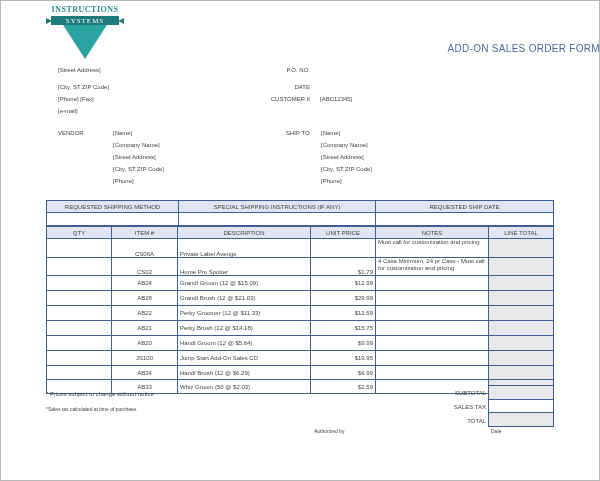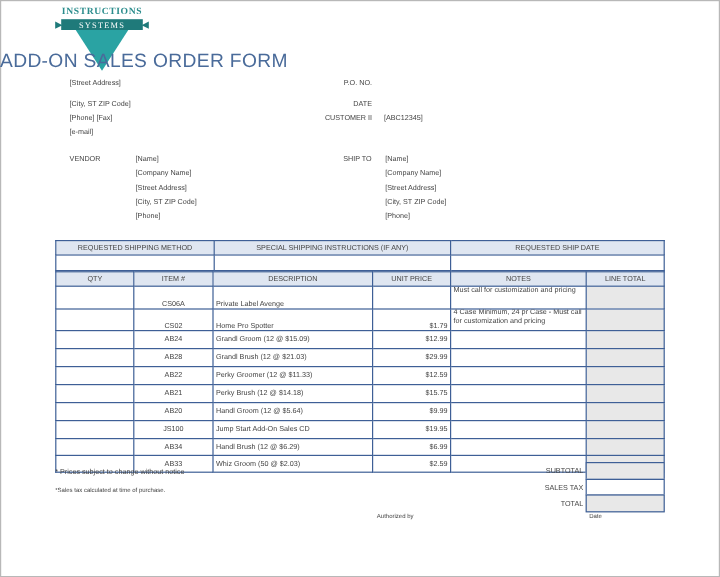--- a/index.html
+++ b/index.html
@@ -5,21 +5,21 @@
   html, body { margin: 0; padding: 0; }
   body {
     width: 600px; height: 481px; background: #fff; position: relative; overflow: hidden;
     font-family: "Liberation Sans", sans-serif; color: #333;
   }
   .frame { position: absolute; left: 0; top: 0; width: 598px; height: 479px; border: 1px solid #b8b8b8; }
   .abs { position: absolute; white-space: nowrap; }
   .logo { position: absolute; left: 40px; top: 5px; width: 90px; height: 52px; }
   .logo .brand { position: absolute; left: 0; top: 0; width: 90px; text-align: center; font-family: "Liberation Serif", serif; font-size: 8px; letter-spacing: 0.5px; color: #2a8c8c; font-weight: bold; }
   .logo svg { position: absolute; left: 0; top: 8px; }
-  .title { left: 0; width: 600px; top: 43px; text-align: left; font-size: 16px; color: #4a6b9a; letter-spacing: 0.3px; }
+  .title { left: 0; width: 600px; top: 43px; text-align: right; font-size: 10px; color: #4a6b9a; letter-spacing: 0.3px; }
   .sm { font-size: 6px; color: #444; }
   .xs { font-size: 5px; color: #444; }
   table.grid { position: absolute; border-collapse: collapse; font-size: 6px; color: #444; table-layout: fixed; }
   table.grid td { border: 1px solid #3e5f96; padding: 0 2px; overflow: hidden; white-space: nowrap; }
   .hdr td { background: #dfe6f1; text-align: center; height: 11px; }
   .shade { background: #e8e8e8; }
   .ctr { text-align: center; }
   .rt { text-align: right; }
   .notewrap { white-space: normal !important; line-height: 7px; }
   .totbox { position: absolute; left: 488px; width: 64px; border: 1px solid #3e5f96; }

